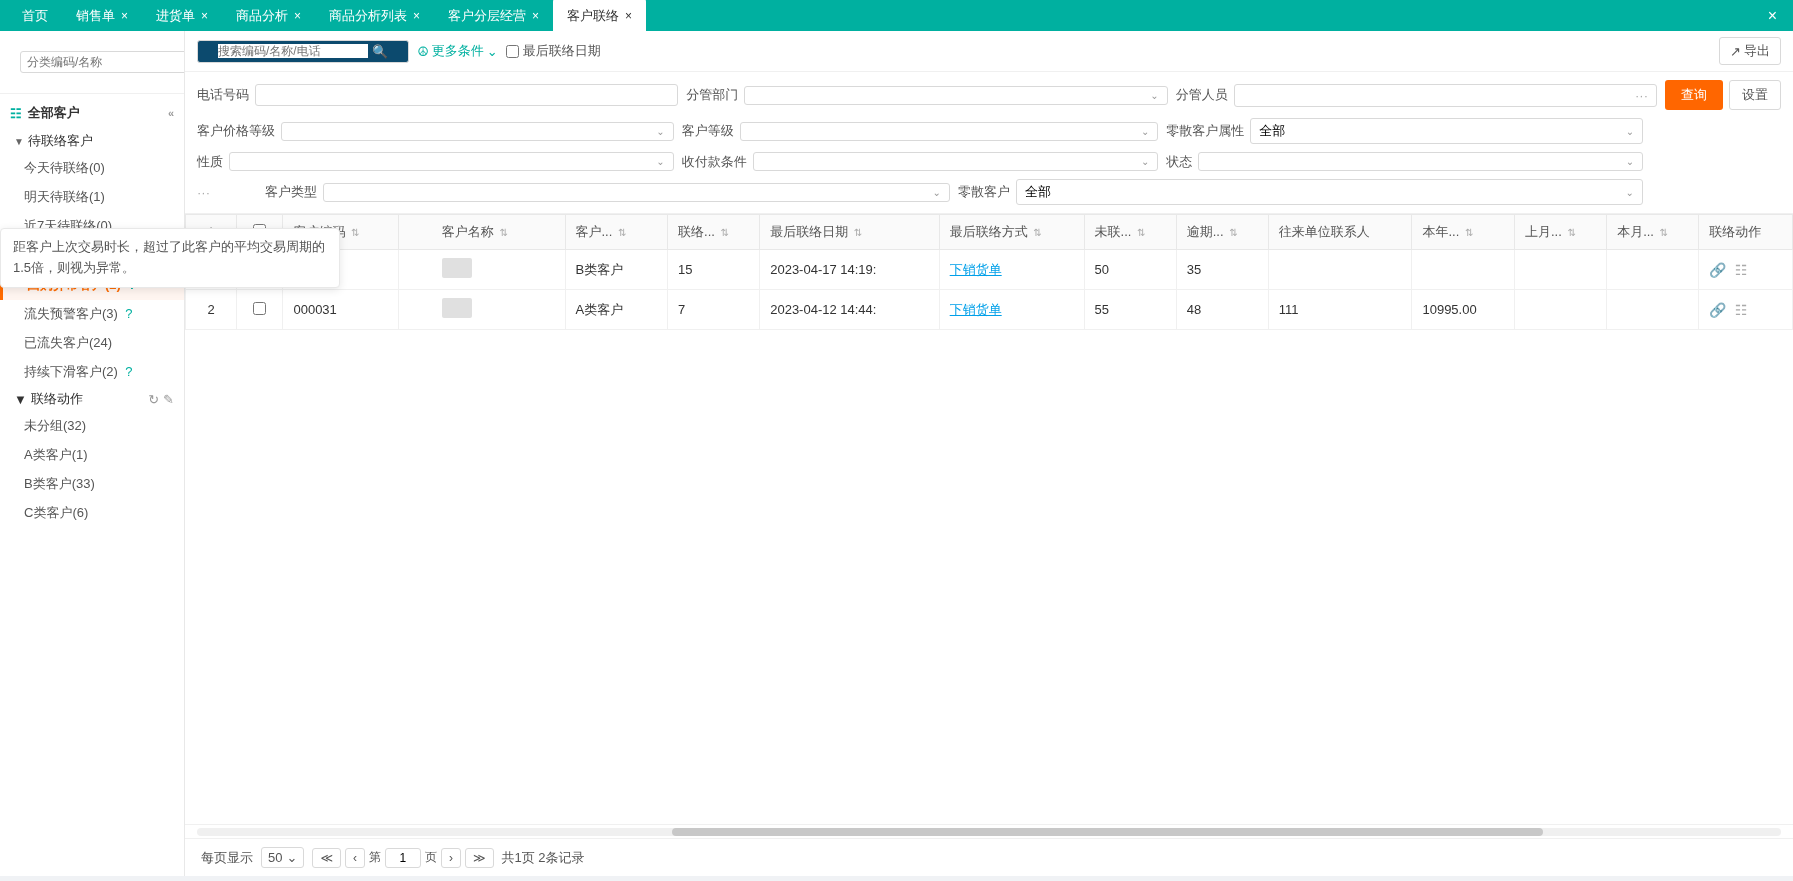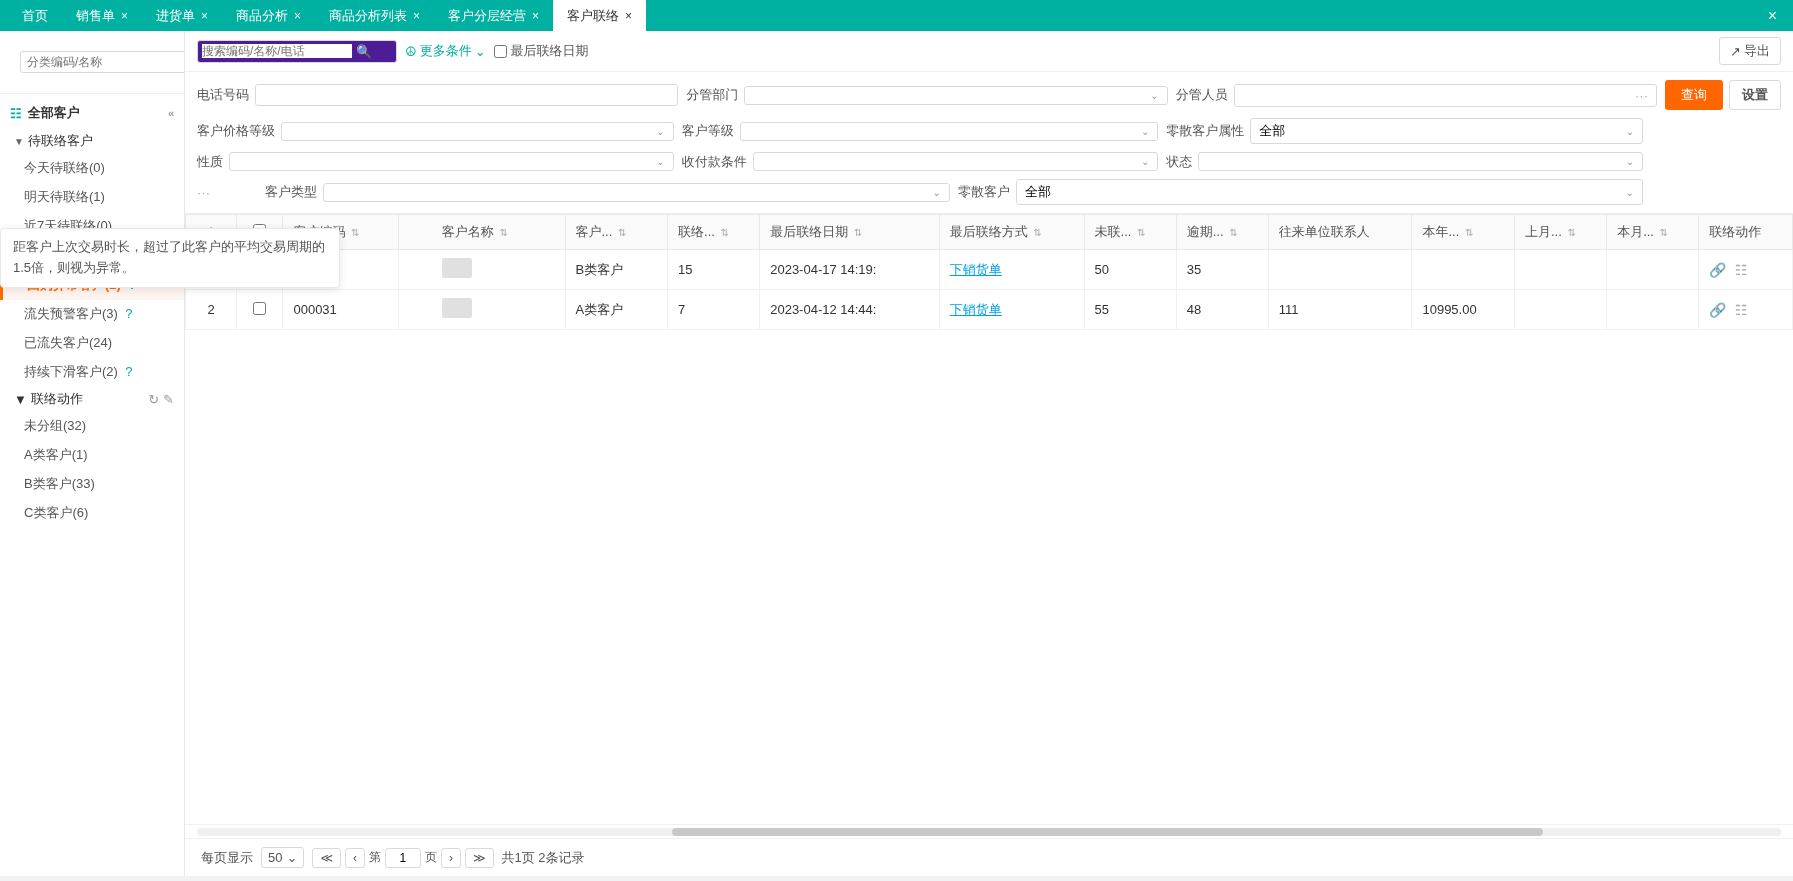--- a/index.html
+++ b/index.html
@@ -91,22 +91,22 @@
       flex: 1; display: flex; flex-direction: column; overflow: hidden; background: #f5f5f5;
     }
 
     
     .filter-bar {
       background: #fff; padding: 6px 12px; display: flex; align-items: center;
       gap: 8px; border-bottom: 1px solid #f0f0f0; flex-wrap: wrap;
     }
     .filter-search {
       display: flex; align-items: center;
-      border: 1px solid #d9d9d9; border-radius: 3px; padding: 3px 4px;
-      background: #4c1d95; flex: 0 0 200px;
+      border: 1px solid #d9d9d9; border-radius: 3px; padding: 3px 20px;
+      background: #0c4a6e; flex: 0 0 200px;
     }
     .filter-search input {
       border: none; outline: none; font-size: 12px; width: 150px;
     }
     .filter-search .s-icon { color: #999; margin-left: 4px; }
     .more-filters {
       display: flex; align-items: center; gap: 3px;
       color: #00b0a0; cursor: pointer; font-size: 12px;
     }
     .my-customer {
@@ -144,21 +144,21 @@
       cursor: pointer; background: #fff; min-width: 0;
     }
     .filter-select .arrow { color: #999; font-size: 10px; }
     .filter-actions { display: flex; gap: 6px; flex-shrink: 0; }
     .btn-query {
       background: #ff6600; color: #fff; border: none; border-radius: 3px;
       padding: 5px 16px; font-size: 13px; cursor: pointer;
     }
     .btn-settings {
       background: #fff; color: #555; border: 1px solid #d9d9d9; border-radius: 3px;
-      padding: 5px 12px; font-size: 13px; cursor: pointer; font-weight: bold;
+      padding: 5px 12px; font-size: 13px; cursor: pointer;
     }
     .ellipsis { color: #aaa; cursor: pointer; }
 
     
     .table-container {
       flex: 1; overflow: auto; background: #fff; margin: 0;
     }
     table {
       width: 100%; border-collapse: collapse; font-size: 12px;
     }

